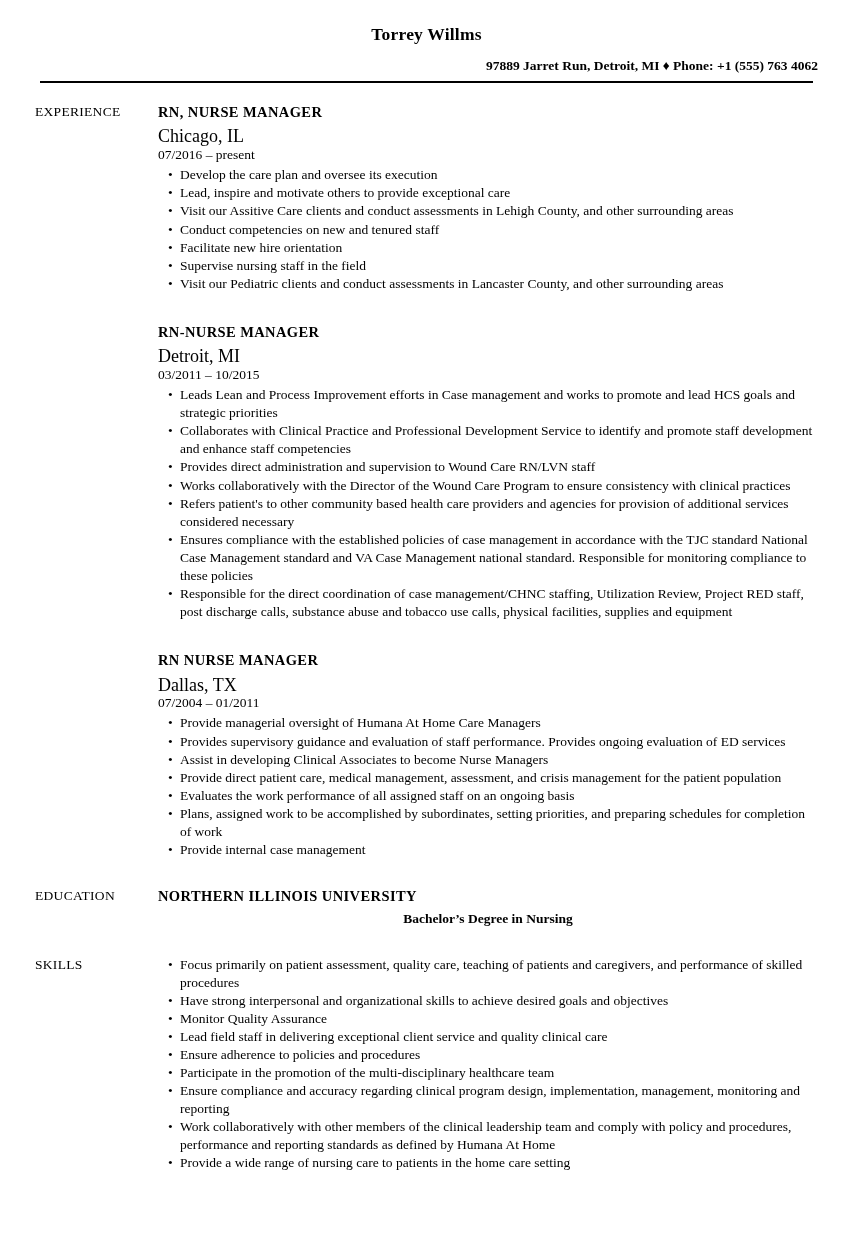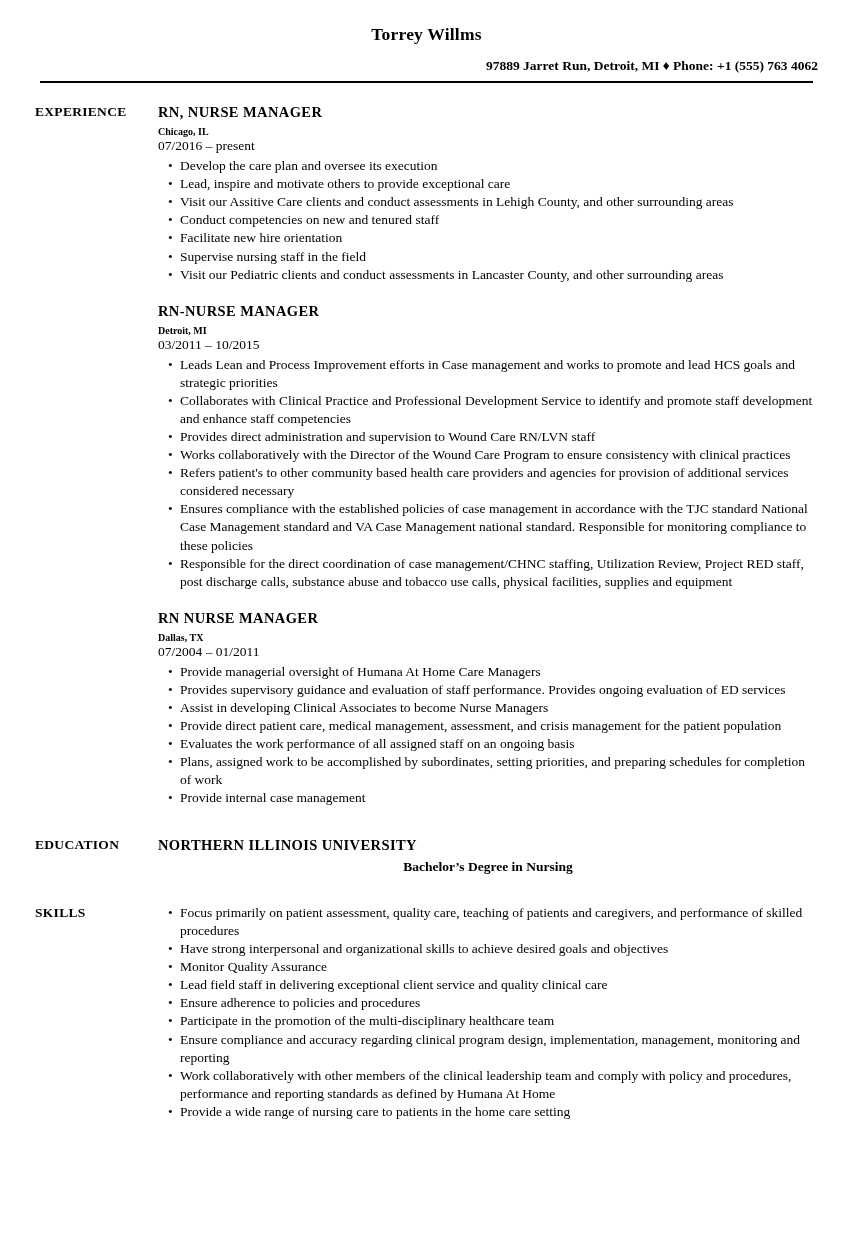--- a/index.html
+++ b/index.html
@@ -39,39 +39,39 @@
   }
   
   .grid {
     display: grid;
     grid-template-columns: 123px 1fr;
     row-gap: 28px;
     align-items: start;
   }
   .sec-label {
     font-size: 13.5px;
-    font-weight: bold;
+    font-weight: normal;
     letter-spacing: 0.3px;
     padding-top: 1px;
   }
   .sec-content {
     font-size: 13.5px;
     line-height: 1.34;
   }
   
-  .job + .job { margin-top: 18px; }
+  .job + .job { margin-top: 30px; }
   .job-title {
     font-size: 14.5px;
     font-weight: bold;
     letter-spacing: 0.4px;
     margin: 0 0 4px 0;
   }
   .job-loc {
-    font-size: 10px;
-    font-weight: bold;
+    font-size: 18px;
+    font-weight: normal;
     line-height: 1.15;
   }
   .job-dates {
     font-size: 13.5px;
     line-height: 1.2;
     margin-bottom: 3px;
   }
   
   ul.bullets {
     list-style: none;

